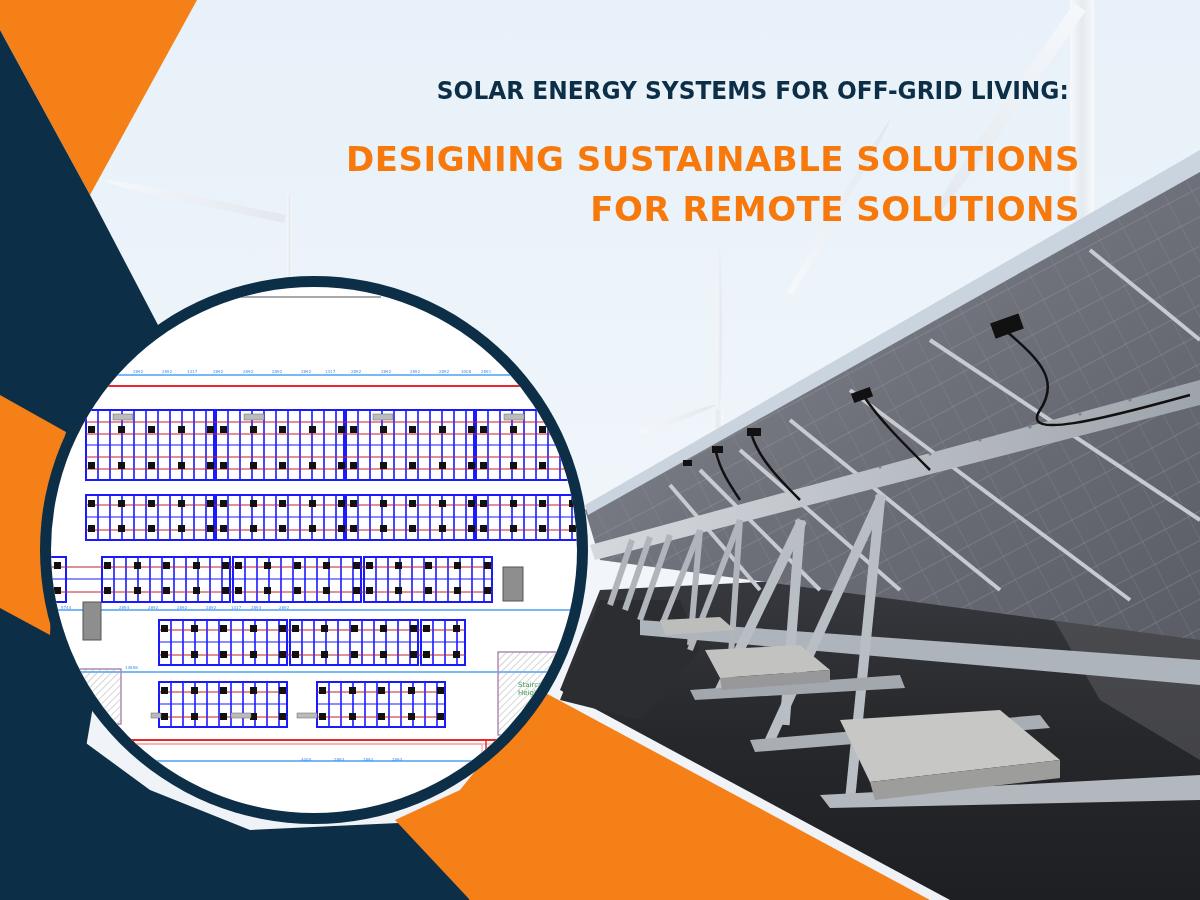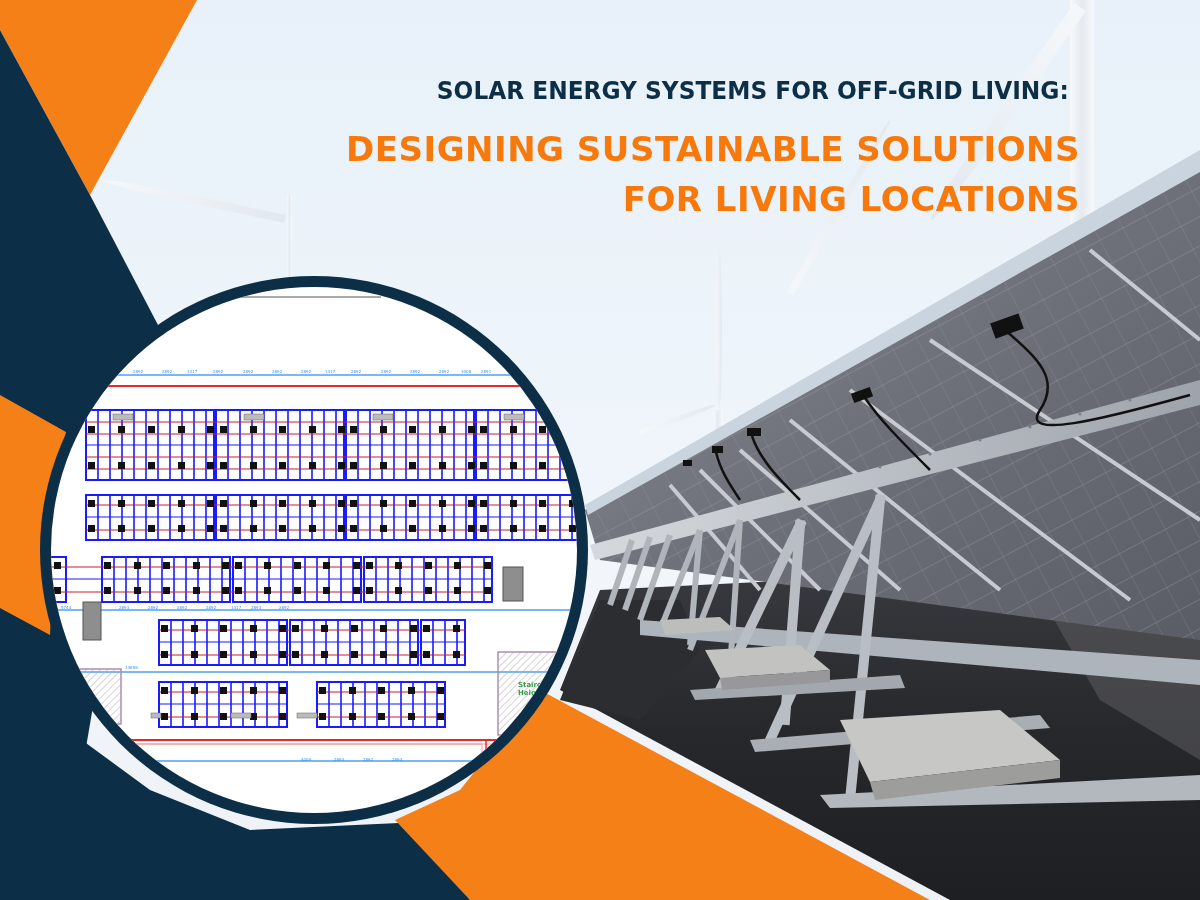--- a/index.html
+++ b/index.html
@@ -28,33 +28,33 @@
       position: absolute; left: 330px; top: 76px; width: 750px; text-align: right;
       font-family: "DejaVu Sans", "Liberation Sans", sans-serif; font-weight: bold;
     }
     .title .line1 {
       color: #0c2f47; font-size: 24px; letter-spacing: 0px; line-height: 30px;
       transform: scaleX(0.97);
     }
     .title .line2, .title .line3 {
       color: #f7790c; font-size: 34px; line-height: 50px; letter-spacing: 0.5px;
     }
-    .title .line2 { margin-top: 18px; }
+    .title .line2 { margin-top: 28px; }
 
     
     .circle-border {
       position: absolute; left: 40px; top: 276px; width: 548px; height: 548px;
       border-radius: 50%; background: #0c2f47;
     }
     .circle-inner {
       position: absolute; left: 51px; top: 287px; width: 526px; height: 526px;
       border-radius: 50%; background: #ffffff; overflow: hidden;
     }
     .bp-label { position: absolute; font-family: "DejaVu Sans", sans-serif; font-size: 4px; color: #3b8ef0; }
-    .stair-label { position: absolute; font-family: "DejaVu Sans", sans-serif; font-size: 7px; color: #3c9a4e; font-weight: bold; line-height: 8px; }
+    .stair-label { position: absolute; font-family: "DejaVu Sans", sans-serif; font-size: 7px; color: #3c9a4e; font-weight: normal; line-height: 8px; }
   </style>
 </head>
 <body>
 
 <div class="canvas">
 
   <div class="sky"></div>
 
   <div>
     <div class="turbine-tower" style="left:1070px; top:0; width:24px; height:250px;"></div>
@@ -469,15 +469,15 @@
 
     <span class="stair-label" style="left:467px; top:394px;">
       <span>Staircase R</span><br>
       <span>Height :-</span>
     </span>
   </div>
 
   <div class="title">
     <div class="line1">SOLAR ENERGY SYSTEMS FOR OFF-GRID LIVING:</div>
     <div class="line2">DESIGNING SUSTAINABLE SOLUTIONS</div>
-    <div class="line3">FOR LIVING LOCATIONS</div>
+    <div class="line3">FOR REMOTE SOLUTIONS</div>
   </div>
 </div>
 
 </body></html>

